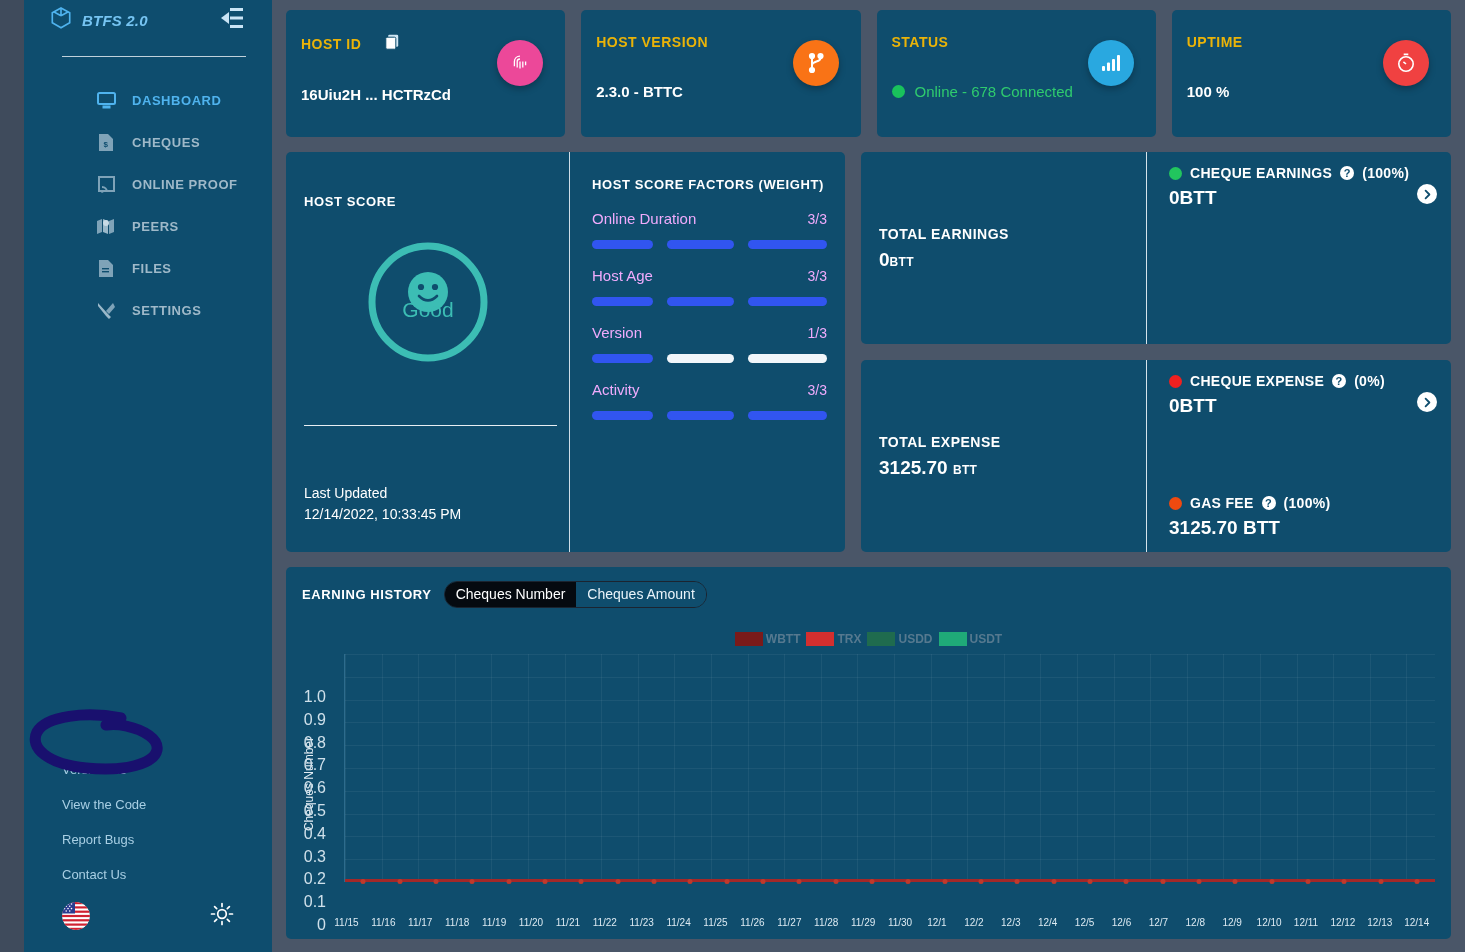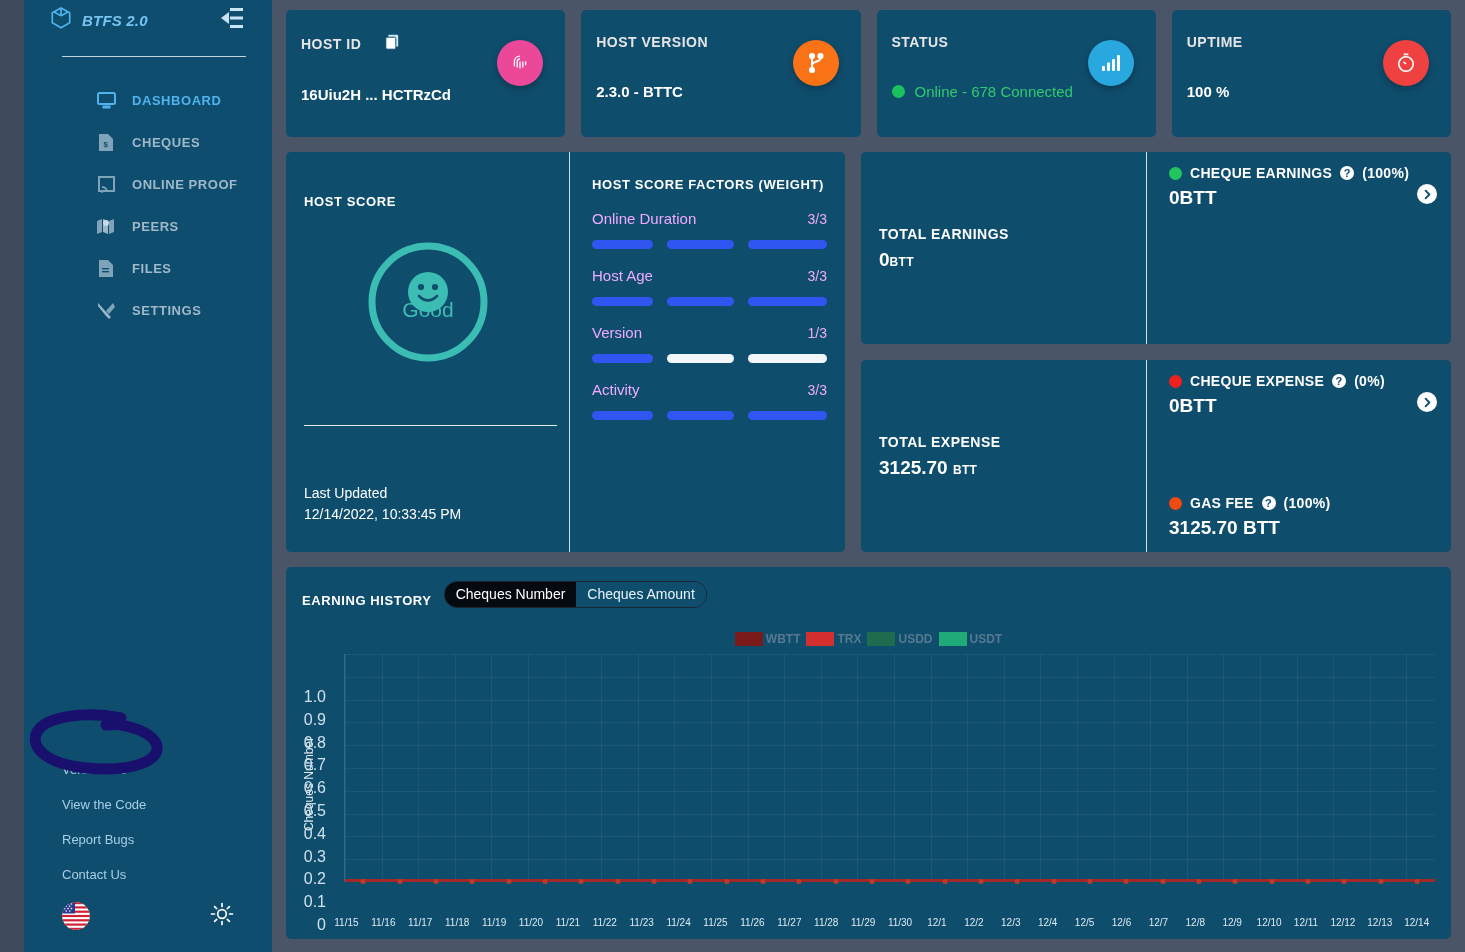--- a/index.html
+++ b/index.html
@@ -61,21 +61,21 @@
   .main {
     flex: 1 1 auto; height: 952px; padding: 10px 14px 0 14px;
     overflow: hidden;
   }
   .row { display: flex; gap: 16px; }
   .card { background: #0f4d6d; border-radius: 5px; position: relative; }
 
   
   .stats { margin-bottom: 15px; }
   .stat { flex: 1 1 0; height: 127px; padding: 24px 22px 0 15px; overflow: hidden; }
-  .stat-label { color: #e5e5e5; font-size: 14px; font-weight: bold; letter-spacing: .5px; display: flex; align-items: center; gap: 24px;}
+  .stat-label { color: #eab308; font-size: 14px; font-weight: bold; letter-spacing: .5px; display: flex; align-items: center; gap: 24px;}
   .stat-value { color: #ffffff; font-size: 15px; font-weight: bold; margin-top: 33px; }
   .stat-value.green { color: #2fcb6e; font-weight: normal; font-size: 15px; display:flex; align-items:center; gap: 10px;}
   .dot { width: 13px; height: 13px; border-radius: 50%; display: inline-block; background: #19c25c; }
   .bubble {
     position: absolute; right: 22px; top: 30px;
     width: 46px; height: 46px; border-radius: 50%;
     display: flex; align-items: center; justify-content: center;
     box-shadow: 0 3px 7px rgba(0,0,0,.28);
   }
 
@@ -107,21 +107,21 @@
   .m-title { color: #fff; font-size: 14px; font-weight: bold; letter-spacing: .5px; }
   .m-amount { color: #fff; font-weight: bold; font-size: 19px; margin-top: 7px; }
   .m-amount .unit { font-size: 12px; font-weight: bold; letter-spacing: .3px; }
   .m-head { color: #fff; font-size: 14px; font-weight: bold; letter-spacing: .3px; display: flex; align-items: center; gap: 8px; }
   .m-sub { color: #fff; font-weight: bold; font-size: 19px; margin-top: 6px; }
   .qmark { width: 14px; height: 14px; border-radius: 50%; background: #fff; color: #0f4d6d; font-size: 11px; font-weight: bold; display: inline-flex; align-items: center; justify-content: center; line-height: 1; }
   .chev { position: absolute; right: 14px; top: 32px; width: 20px; height: 20px; border-radius: 50%; background: #fff; display:flex; align-items:center; justify-content:center; cursor: pointer;}
 
   
   .chart-card { margin-top: 15px; height: 372px; padding: 14px 16px 0 16px; }
-  .chart-head { display: flex; align-items: flex-end; gap: 12px; }
+  .chart-head { display: flex; align-items: center; gap: 12px; }
   .chart-title { color: #fff; font-size: 13px; font-weight: bold; letter-spacing: .6px; }
   .toggle { display: inline-flex; border-radius: 13px; overflow: hidden; border: 1px solid #1b2430; }
   .toggle button {
     font-family: "Liberation Sans", sans-serif;
     font-size: 14px; padding: 4px 11px 5px; border: none; cursor: pointer;
     background: #0f4d6d; color: #eaf4fa;
   }
   .toggle button.active { background: #050a10; color: #ffffff; }
   .legend { display: flex; justify-content: center; gap: 6px; margin-top: 24px; }
   .legend-item { display: flex; align-items: center; gap: 3px; }

